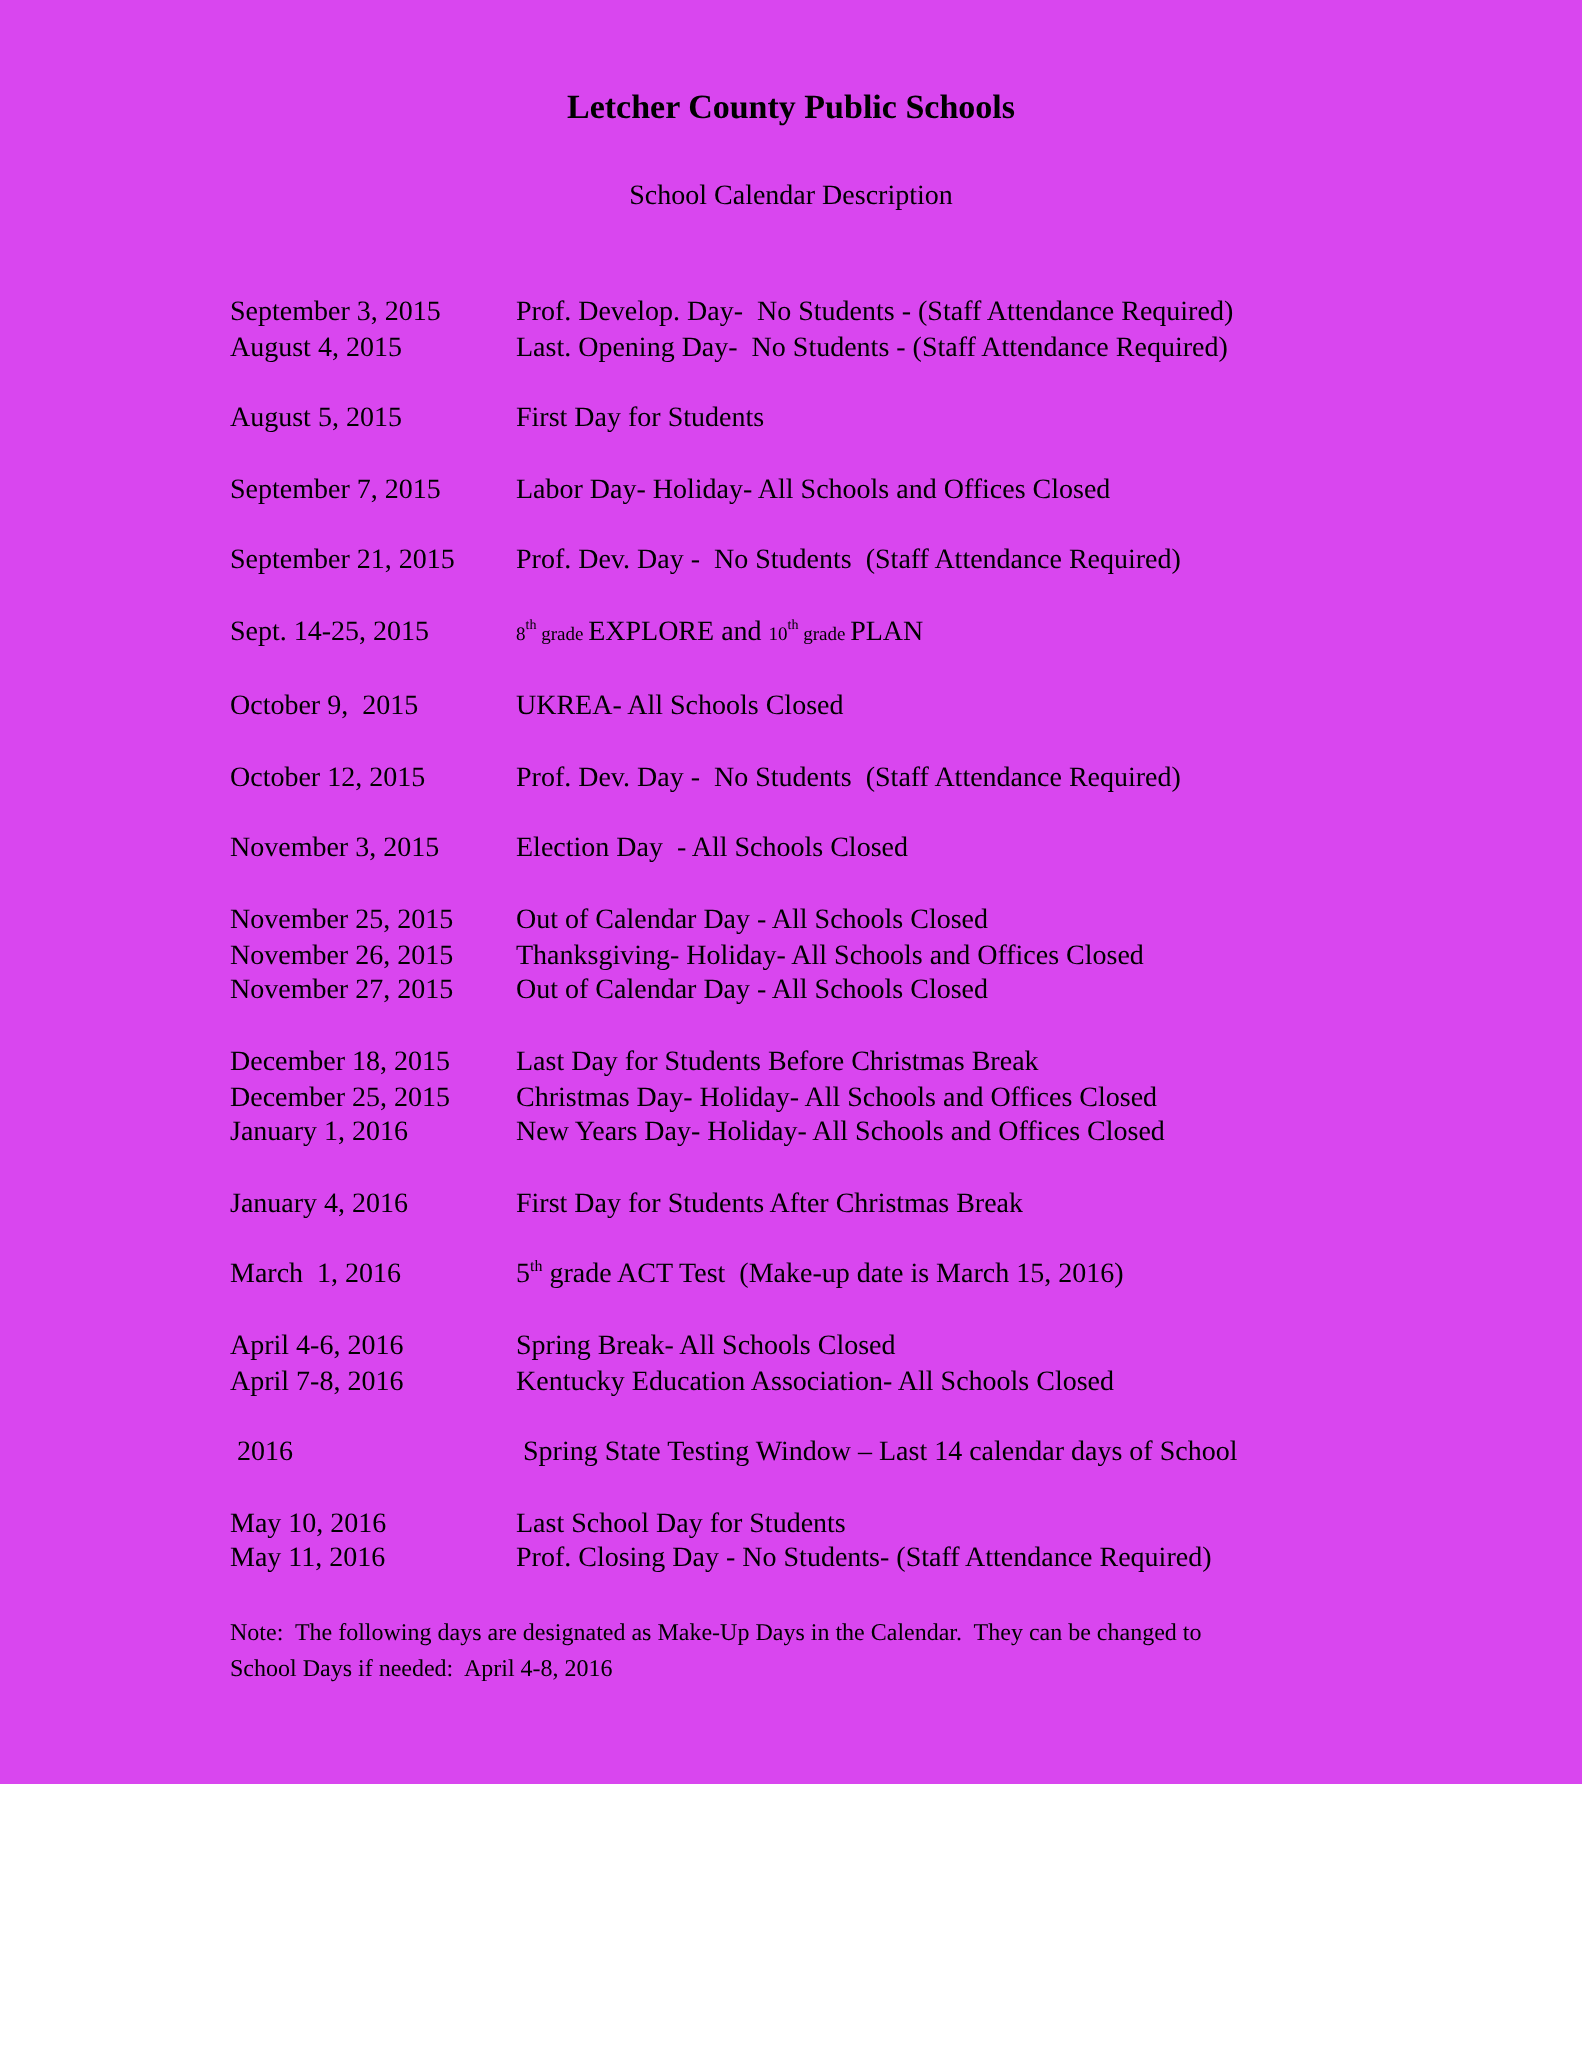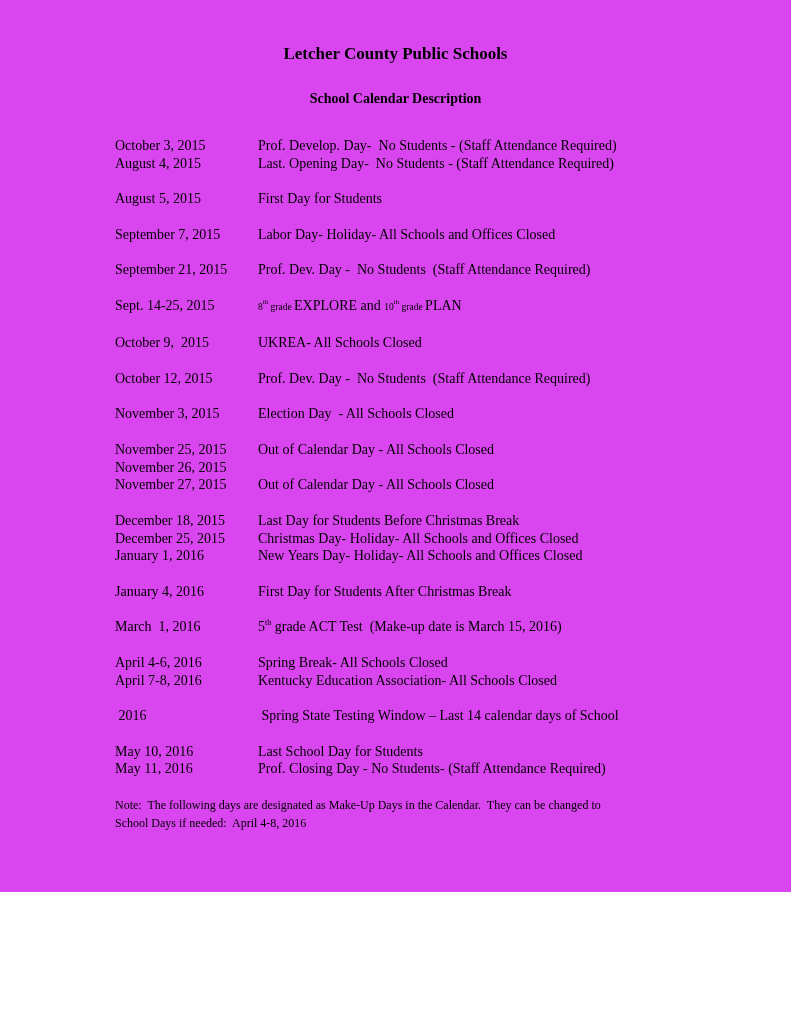--- a/index.html
+++ b/index.html
@@ -18,24 +18,24 @@
   }
   .title {
     text-align: center;
     font-weight: bold;
     font-size: 17px;
     line-height: 20px;
     margin: 0 0 26px 0;
   }
   .subtitle {
     text-align: center;
-    font-weight: bold;
+    font-weight: normal;
     font-size: 14px;
     line-height: 17px;
-    margin: 0 0 30px 0;
+    margin: 0 0 41px 0;
   }
   .content { padding-left: 115px; padding-right: 60px; }
   .group { margin-bottom: 17.75px; }
   .row { display: flex; align-items: baseline; }
   .date {
     flex: 0 0 143px;
     width: 143px;
     white-space: pre;
   }
   .desc { flex: 1; white-space: pre-wrap; }
@@ -72,21 +72,21 @@
   <h1 class="title">Letcher County Public Schools</h1>
 
   <div class="subtitle">
     <div>School Calendar Description</div>
   </div>
 
   <div class="content">
 
     <div class="group">
       <div class="row">
-        <span class="date">October 3, 2015</span>
+        <span class="date">September 3, 2015</span>
         <span class="desc">Prof. Develop. Day-  No Students - (Staff Attendance Required)</span>
       </div>
       <div class="row">
         <span class="date">August 4, 2015</span>
         <span class="desc">Last. Opening Day-  No Students - (Staff Attendance Required)</span>
       </div>
     </div>
 
     <div class="group">
       <div class="row">
@@ -138,20 +138,21 @@
       </div>
     </div>
 
     <div class="group">
       <div class="row">
         <span class="date">November 25, 2015</span>
         <span class="desc">Out of Calendar Day - All Schools Closed</span>
       </div>
       <div class="row">
         <span class="date">November 26, 2015</span>
+        <span class="desc">Thanksgiving- Holiday- All Schools and Offices Closed</span>
       </div>
       <div class="row">
         <span class="date">November 27, 2015</span>
         <span class="desc">Out of Calendar Day - All Schools Closed</span>
       </div>
     </div>
 
     <div class="group">
       <div class="row">
         <span class="date">December 18, 2015</span>

